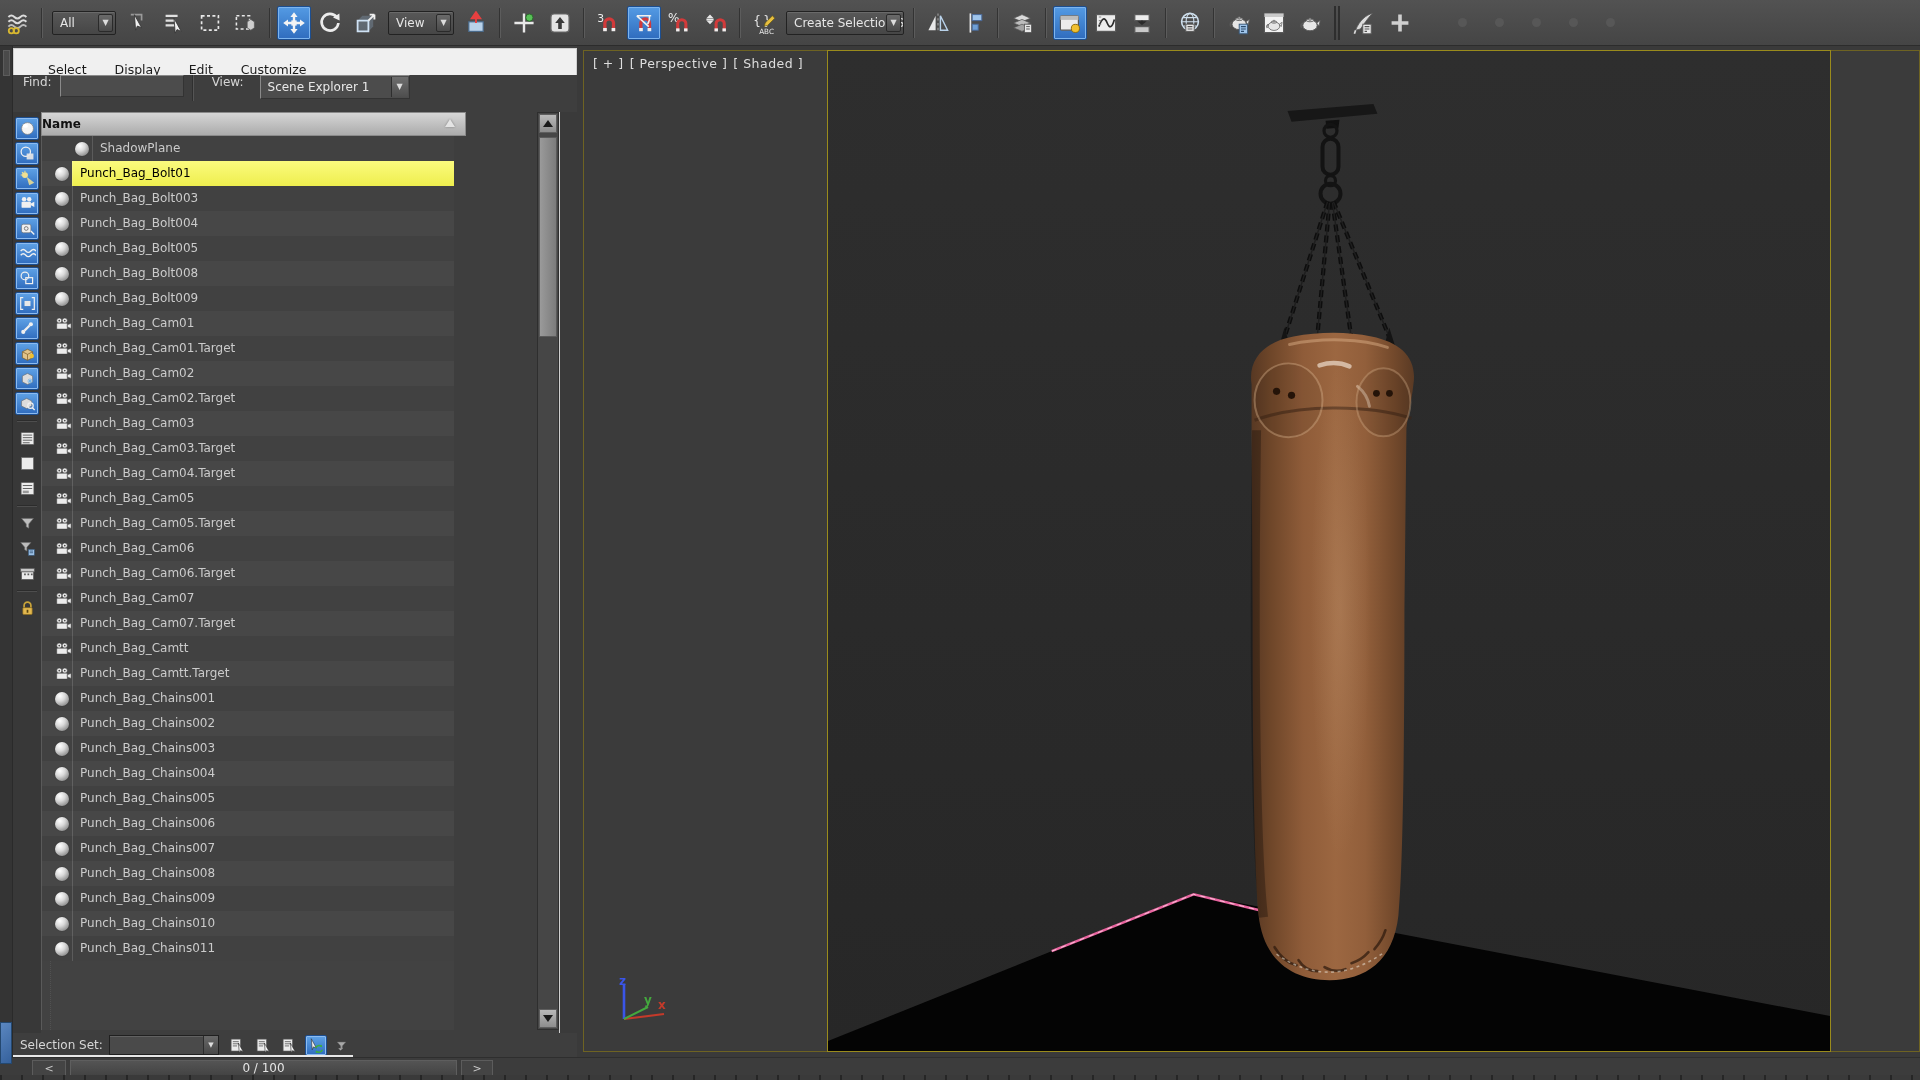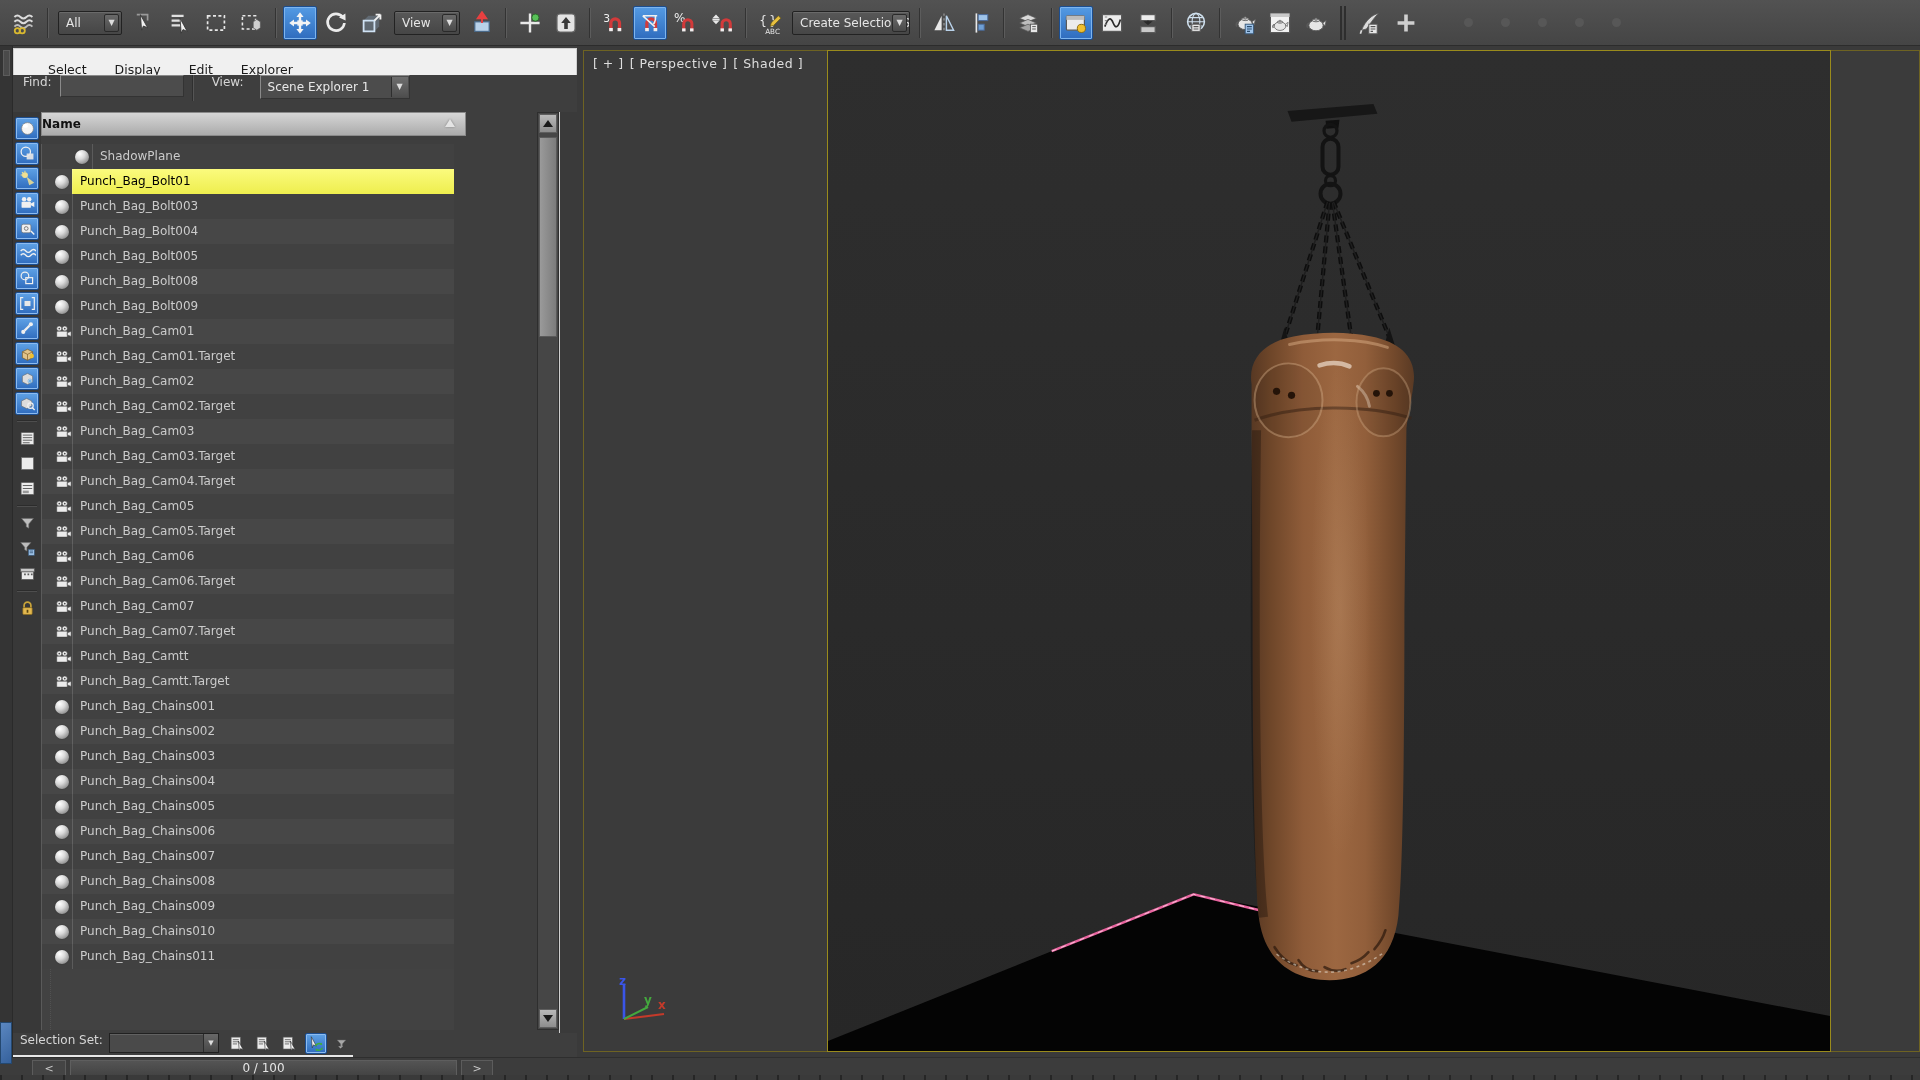--- a/index.html
+++ b/index.html
@@ -4,21 +4,21 @@
 <style>
   * { box-sizing: border-box; margin: 0; padding: 0; }
   html,body { width:1920px; height:1080px; overflow:hidden;
     font-family:"DejaVu Sans","Liberation Sans",sans-serif;
     background:#3c3c3c; -webkit-font-smoothing:antialiased; }
 
   
   #main-toolbar { position:absolute; left:0; top:0; width:1920px; height:46px;
     background:linear-gradient(#525252,#454545);
     border-bottom:1px solid #2c2c2c;
-    display:flex; align-items:center; padding-left:6px; }
+    display:flex; align-items:center; padding-left:0; }
   .tb-btn { width:34px; height:34px; margin:0 1px; border-radius:2px;
     display:flex; align-items:center; justify-content:center; flex:none;
     background:transparent; border:1px solid transparent; }
   .tb-btn svg { width:24px; height:24px; }
   .tb-btn.active { background:linear-gradient(#549be4,#2f6cbe);
     border:1px solid #1c4e90; box-shadow:inset 0 0 0 1px #7db4ee; }
   .tb-sep { width:2px; height:30px; margin:0 5px; flex:none;
     border-left:1px solid #333; border-right:1px solid #5c5c5c; }
   .tb-sep2 { width:6px; height:34px; margin:0 6px; flex:none;
     border-left:2px solid #2e2e2e; border-right:2px solid #2e2e2e; }
@@ -81,21 +81,21 @@
     background:linear-gradient(#d6d6d6,#ababab); border:1px solid #8a8a8a;
     color:#111; font-size:12px; font-weight:bold; line-height:22px;
     }
   #sort-indicator { position:absolute; right:10px; top:6px; width:0; height:0;
     border-left:5px solid transparent; border-right:5px solid transparent;
     border-bottom:8px solid #e9e9e9; opacity:.9;
     filter:drop-shadow(0 0 1px #777); }
 
   
   #object-list { position:absolute; left:41px; top:90px; width:413px; bottom:27px;
-    background:#424242; overflow:hidden; border-left:1px solid #5a5a5a;margin-top:8px; }
+    background:#424242; overflow:hidden; border-left:1px solid #5a5a5a; }
   #tree-line { position:absolute; left:8px; top:0; bottom:0; width:0;
     border-left:1px dotted #5e5e5e; opacity:.55; }
   .row { height:25px; display:flex; align-items:center; font-size:12px;
     color:#cbcbcb; position:relative; }
   .row:nth-child(odd) { background:#474747; }
   .row:nth-child(even) { background:#414141; }
   .row .icon-zone { width:30px; flex:none; display:flex; align-items:center;
     justify-content:flex-start; padding-left:13px; }
   .row.ind1 .icon-zone { width:50px; padding-left:33px; }
   .row .label-zone { flex:1; height:25px; line-height:25px; padding-left:7px;
@@ -119,21 +119,21 @@
     border-right:5px solid transparent; border-bottom:7px solid #1a1a1a; }
   .sc-tri-down { width:0; height:0; border-left:5px solid transparent;
     border-right:5px solid transparent; border-top:7px solid #1a1a1a; }
   #list-thumb { position:absolute; left:1px; right:1px; top:24px; height:200px;
     background:linear-gradient(90deg,#9a9a9a,#7c7c7c); border:1px solid #5a5a5a; }
   #panel-right-gutter { position:absolute; left:559px; top:66px; width:18px;
     bottom:24px; background:#3a3a3a; border-left:1px solid #cfcfcf; }
 
   
   #selset-row { position:absolute; left:13px; bottom:0; width:564px; height:24px;
-    background:#3e3e3e; display:flex; align-items:flex-start; color:#d6d6d6;
+    background:#3e3e3e; display:flex; align-items:center; color:#d6d6d6;
     font-size:12px; }
   #selset-row label { margin:0 6px 0 7px; }
   #selset-dd { width:110px; height:20px; background:#4a4a4a; border:1px solid #202020;
     box-shadow:inset 0 1px 0 #616161; position:relative; }
   #selset-dd .dd-arrow { position:absolute; right:0px; top:0px; bottom:0px; width:15px;
     background:linear-gradient(#686868,#484848); border-left:1px solid #2c2c2c;
     color:#ddd; font-size:7px; text-align:center; line-height:18px; }
   #selset-tools { display:flex; align-items:center; margin-left:6px; }
   .ss-btn { width:22px; height:21px; margin:0 2px; display:flex; align-items:center;
     justify-content:center; border-radius:2px; }
@@ -608,21 +608,21 @@
 
 <div id="explorer">
   <div id="dock-strip">
       <div class="grip"></div>
     </div>
 
   <div id="explorer-menu">
       <div class="menu-item">Select</div>
       <div class="menu-item">Display</div>
       <div class="menu-item">Edit</div>
-      <div class="menu-item">Explorer</div>
+      <div class="menu-item">Customize</div>
     </div>
 
   <div id="find-row">
     <label>Find:</label>
     <input id="find-input" value="" style="">
     <div class="vsep"></div>
     <label>View:</label>
     <div id="view-dd" style="margin-left:8px">
       <span>Scene Explorer 1</span>
       <div class="dd-arrow">▼</div>

